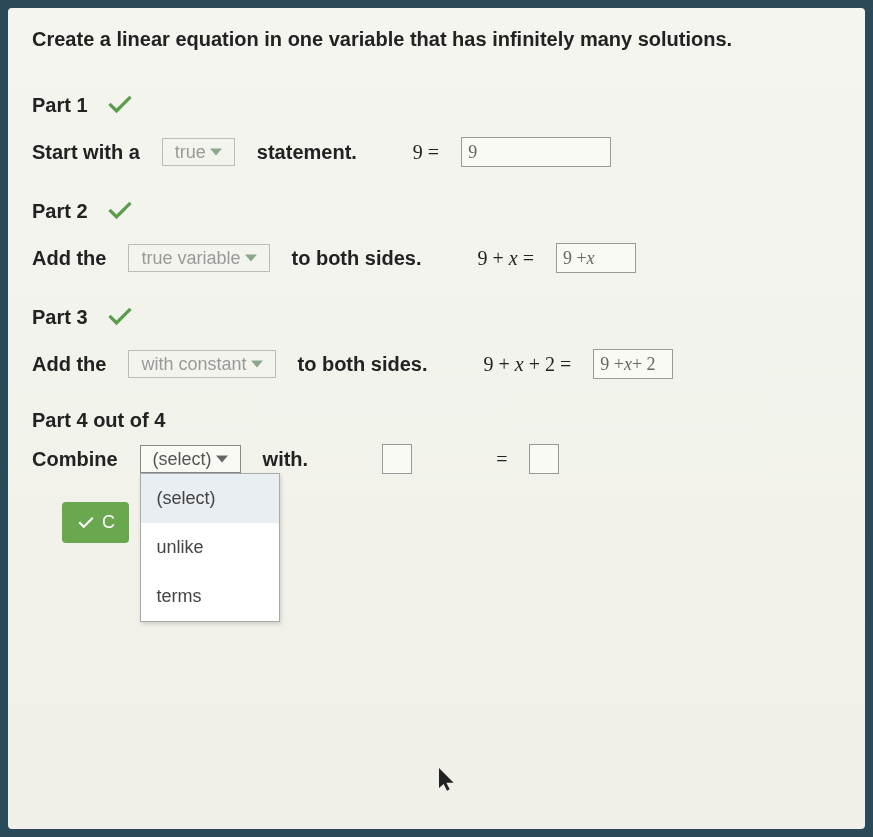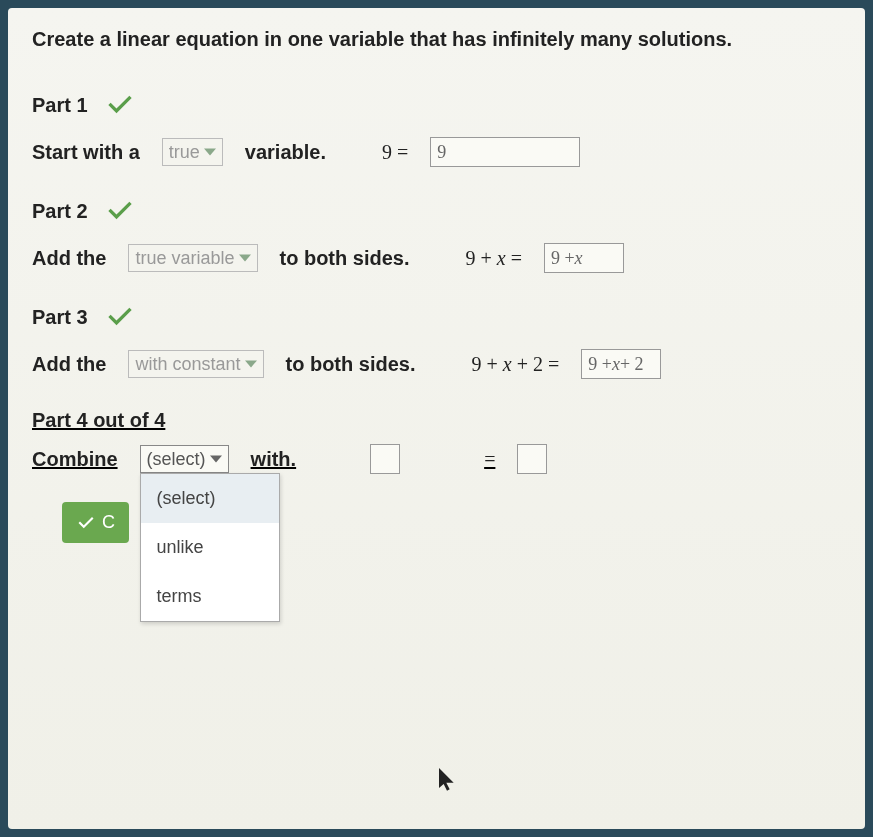--- a/index.html
+++ b/index.html
@@ -48,21 +48,21 @@
       margin-bottom: 20px;
       flex-wrap: wrap;
     }
     .line b { font-weight: bold; }
     .faux-select {
       display: inline-flex;
       align-items: center;
       gap: 4px;
       border: 1px solid #bbb;
       background: #f4f4ee;
-      padding: 2px 6px;
+      padding: 2px 12px;
       color: #999;
       font-size: 18px;
       min-height: 28px;
     }
     .faux-select.active {
       color: #555;
       border: 1px solid #888;
       background: #fafaf5;
     }
     .chev {
@@ -80,21 +80,21 @@
       min-width: 150px;
       height: 30px;
       display: inline-flex;
       align-items: center;
       color: #666;
       font-size: 18px;
       font-family: Georgia, 'Times New Roman', serif;
     }
     .input-box.small { min-width: 80px; }
     .input-box.tiny { min-width: 30px; width: 30px; }
-    .part4-wrap { margin-top: 30px; text-decoration: underline; }
+    .part4-wrap { margin-top: 30px; }
     .part4-title { font-size: 20px; font-weight: bold; color: #222; margin-bottom: 12px; }
     .submit-btn {
       display: inline-flex;
       align-items: center;
       gap: 6px;
       background: #6aa84f;
       color: #fff;
       border-radius: 4px;
       padding: 10px 14px;
       font-size: 18px;
@@ -148,21 +148,21 @@
       </svg>
   </div>
   <div class="line">
     <b>Start with a</b>
     <span class="faux-select">
       <span>true</span>
       <svg class="chev" viewBox="0 0 10 6">
           <path d="M0 0l5 6 5-6z"></path>
         </svg>
     </span>
-    <b>variable.</b>
+    <b>statement.</b>
     <span style="width:12px"></span>
     <span class="mathn">9 =</span>
     <span class="input-box">
       <span>9</span>
     </span>
   </div>
 
   <div class="part-header">
     <span>Part 2</span>
     <svg class="check-icon" viewBox="0 0 24 24">

